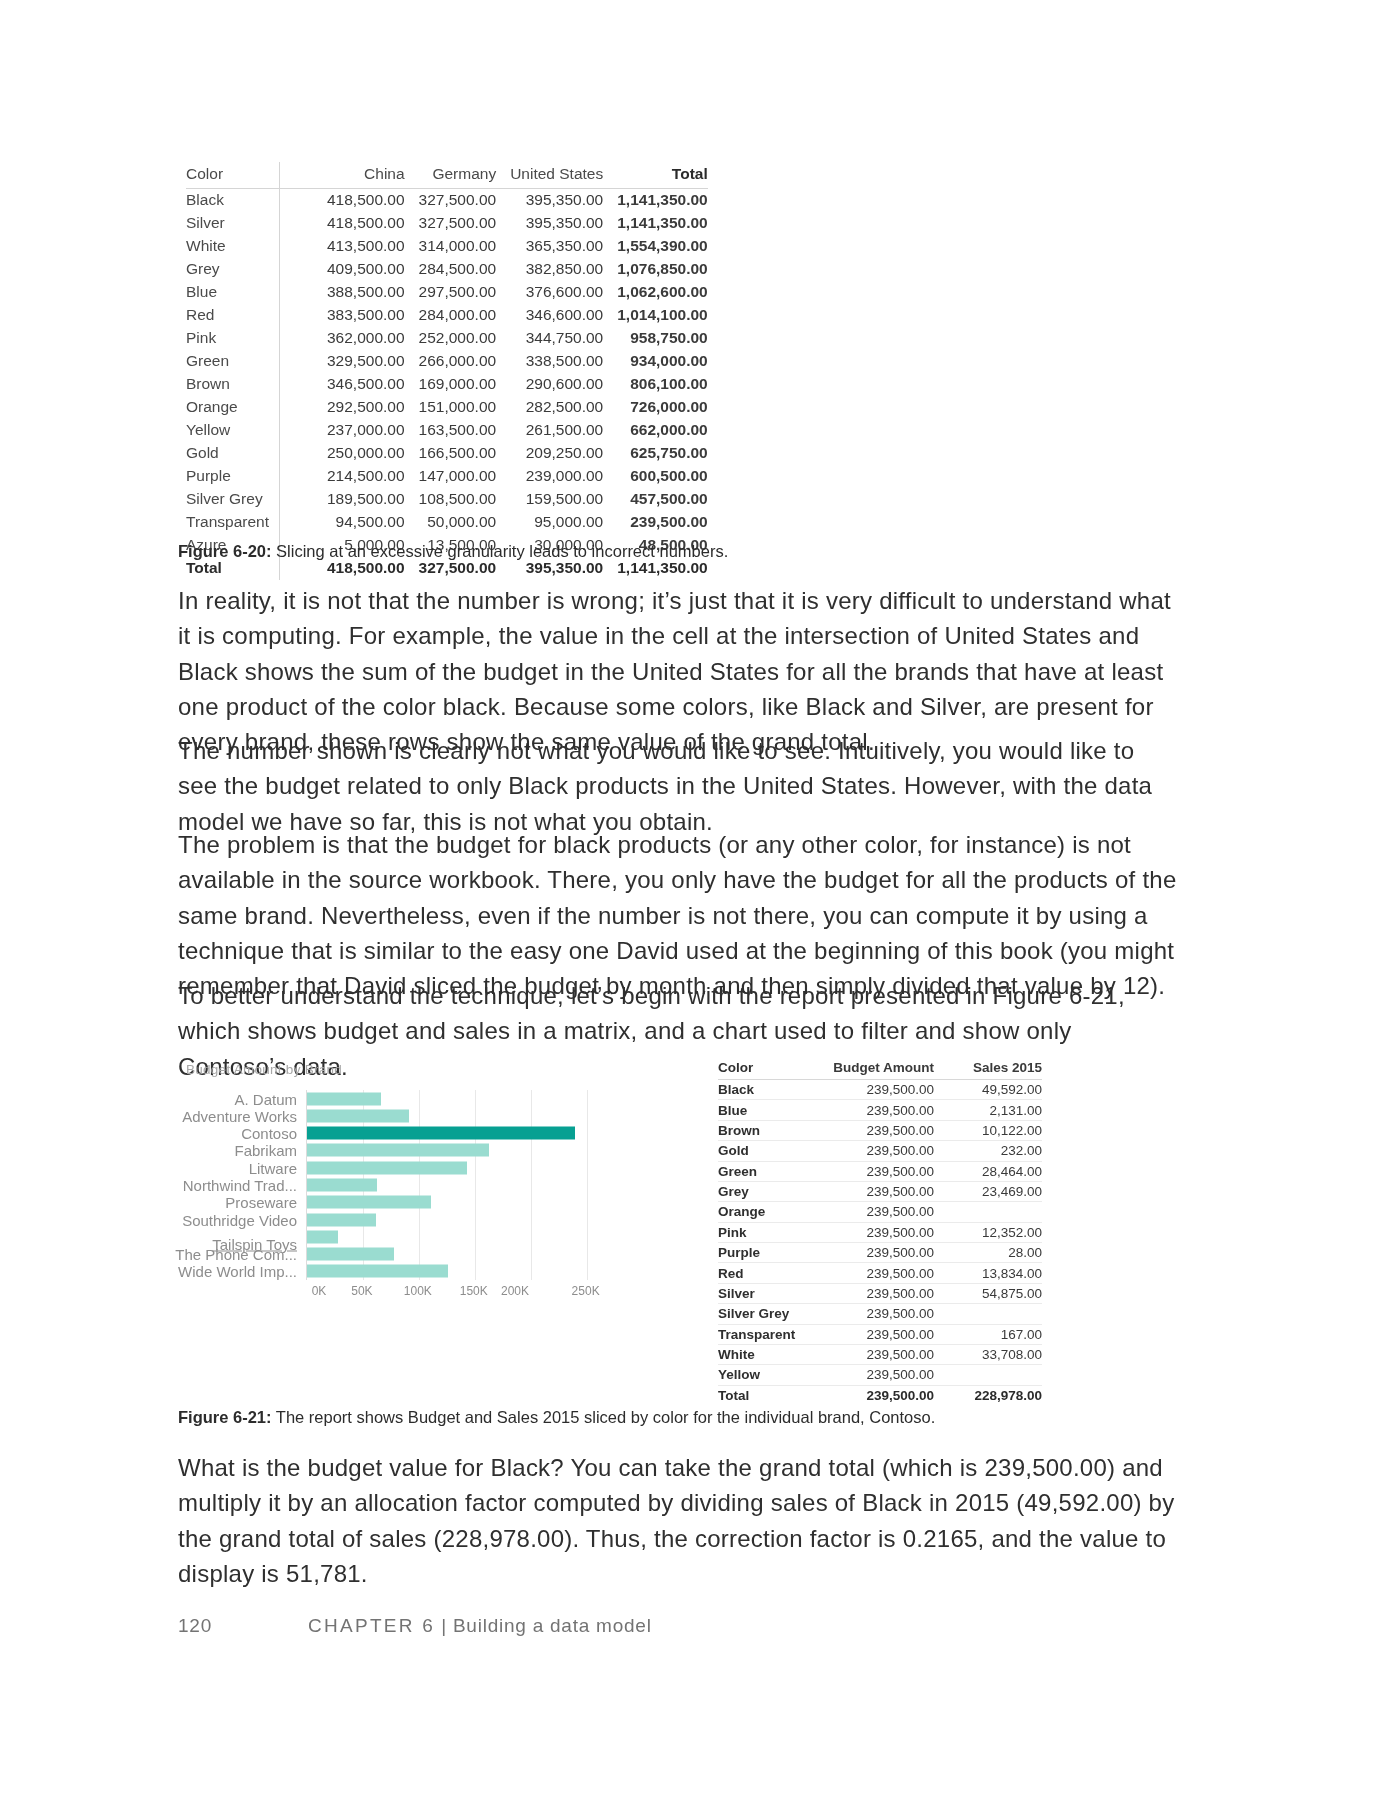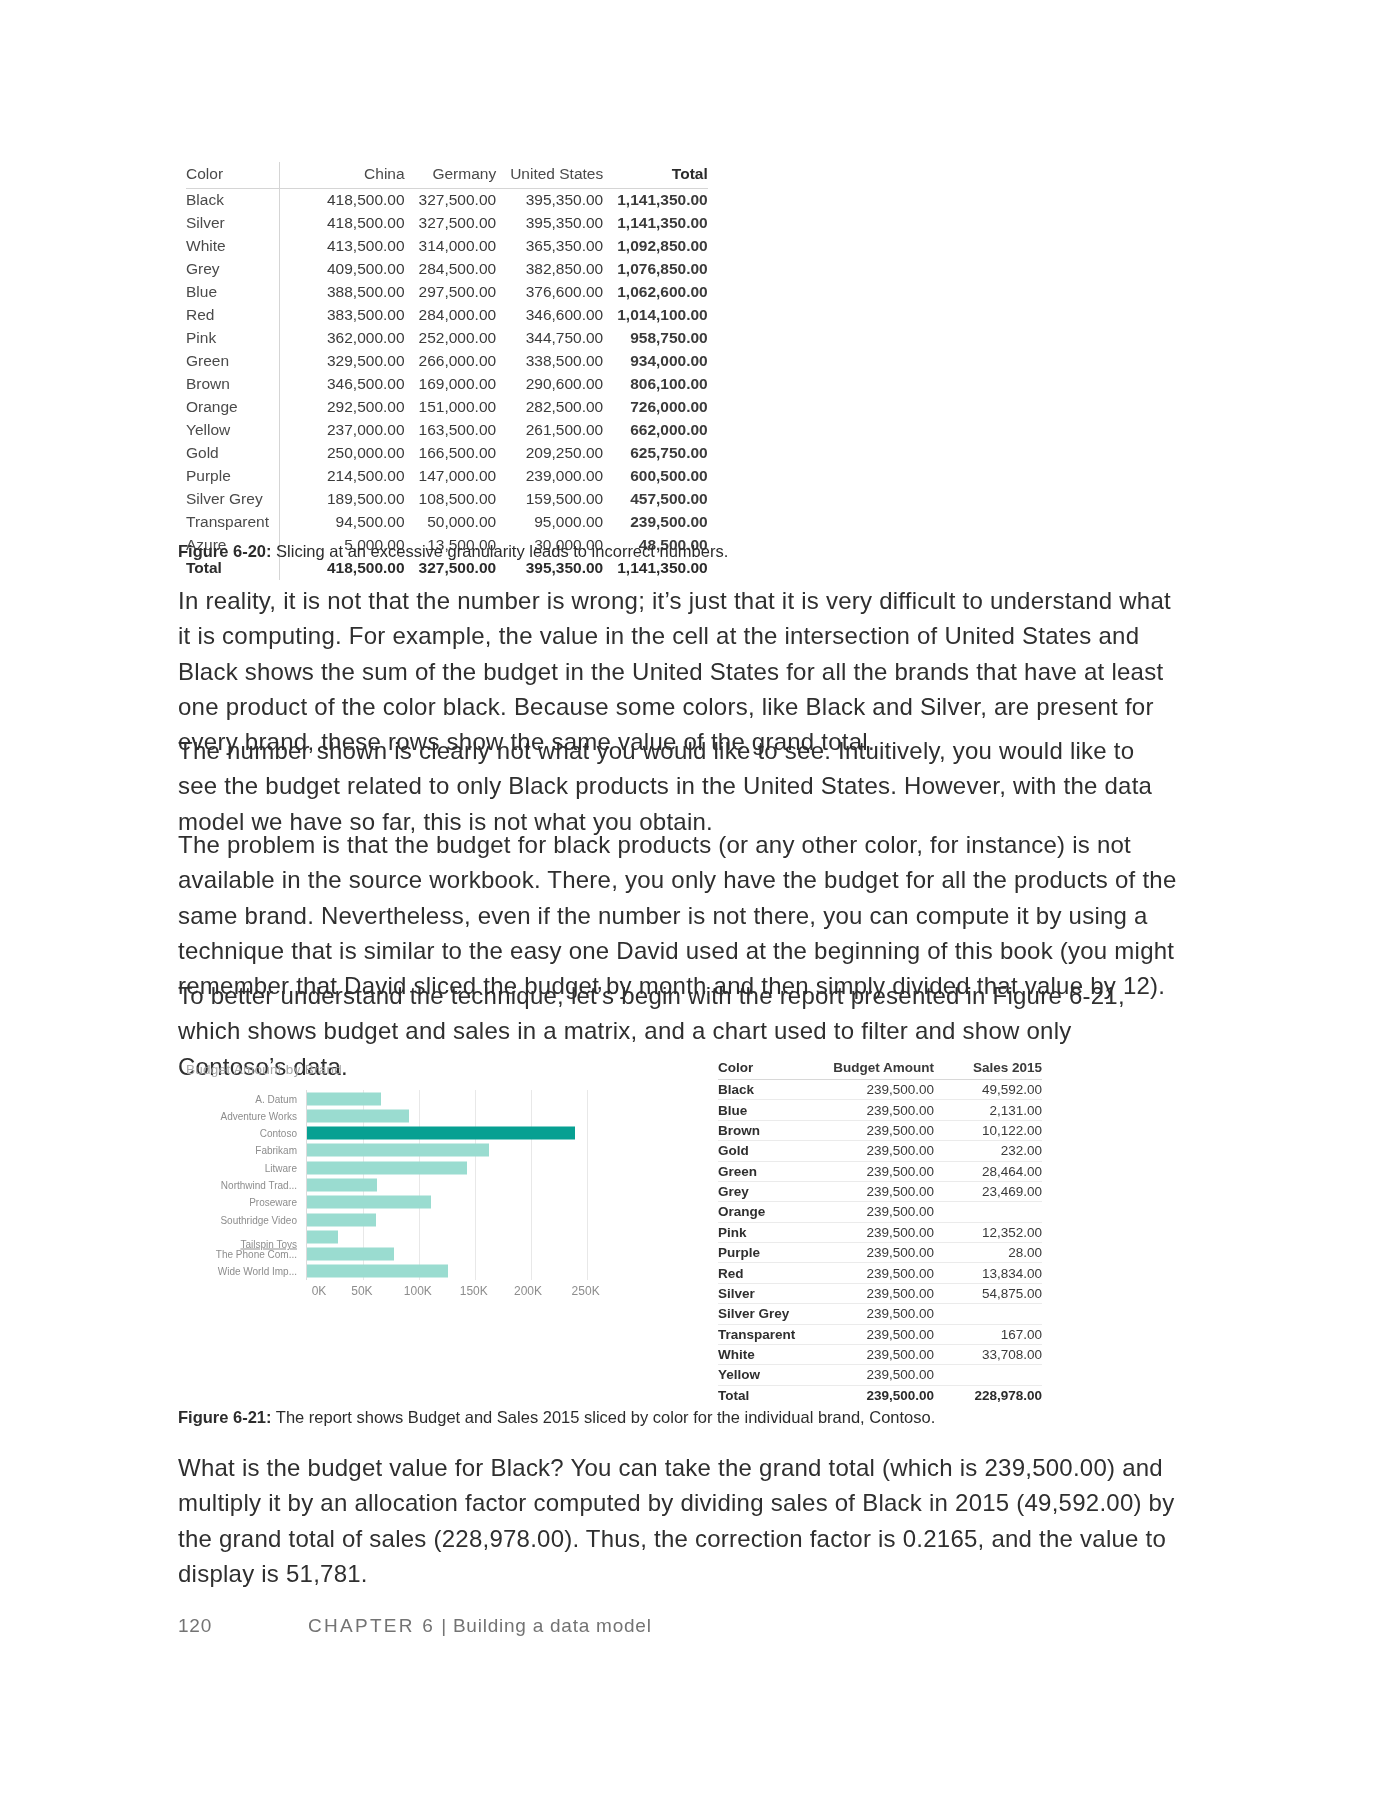--- a/index.html
+++ b/index.html
@@ -36,21 +36,21 @@
     font-size:24px; line-height:1.47; color:#2f2f2f;
     letter-spacing:0.01em;
   }
 
   
   .chartbox { position:absolute; left:178px; top:1062px; width:432px; height:242px; }
   .chart-title { font-size:13.5px; color:#a7a7a7; padding-left:8px; letter-spacing:.02em; }
   .plot { position:absolute; left:0; top:28px; width:430px; height:190px; }
   .cat-col { position:absolute; left:0; top:0; width:125px; height:190px; }
   .cat-lbl {
-    position:absolute; right:6px; font-size:10px; color:#8d8d8d;
+    position:absolute; right:6px; font-size:15px; color:#8d8d8d;
     text-align:right; white-space:nowrap; transform:translateY(-50%);
   }
   .bars { position:absolute; left:128px; top:0; right:0; height:190px; border-left:1px solid #dcdcdc; }
   .gridline { position:absolute; top:0; bottom:0; width:1px; background:#e8e8e8; }
   .bar { position:absolute; height:13px; background:#9adcd0; transform:translateY(-50%); }
   .bar.hl { background:#07a092; }
   .xaxis { position:absolute; left:128px; top:222px; right:0; height:18px; }
   .xtick { position:absolute; font-size:12px; color:#8d8d8d; transform:translateX(-50%); white-space:nowrap; }
 
   
@@ -99,21 +99,21 @@
             <td class="c-num col-sep">418,500.00</td>
             <td class="c-num">327,500.00</td>
             <td class="c-num">395,350.00</td>
             <td class="c-num tot-col">1,141,350.00</td>
           </tr>
           <tr>
             <td class="c-label">White</td>
             <td class="c-num col-sep">413,500.00</td>
             <td class="c-num">314,000.00</td>
             <td class="c-num">365,350.00</td>
-            <td class="c-num tot-col">1,092,850.00</td>
+            <td class="c-num tot-col">1,554,390.00</td>
           </tr>
           <tr>
             <td class="c-label">Grey</td>
             <td class="c-num col-sep">409,500.00</td>
             <td class="c-num">284,500.00</td>
             <td class="c-num">382,850.00</td>
             <td class="c-num tot-col">1,076,850.00</td>
           </tr>
           <tr>
             <td class="c-label">Blue</td>
@@ -252,21 +252,21 @@
           <div class="bar" style="top: 146.818px; left: 0px; width: 31.3185px;"></div>
           <div class="bar" style="top: 164.091px; left: 0px; width: 87.2444px;"></div>
           <div class="bar" style="top: 181.364px; left: 0px; width: 140.933px;"></div>
         </div>
     </div>
     <div class="xaxis" id="xaxis">
         <div class="xtick" style="left: 13px;">0K</div>
         <div class="xtick" style="left: 55.9259px;">50K</div>
         <div class="xtick" style="left: 111.852px;">100K</div>
         <div class="xtick" style="left: 167.778px;">150K</div>
-        <div class="xtick" style="left: 222px;">200K</div>
+        <div class="xtick" style="left: 209px;">200K</div>
         <div class="xtick" style="left: 279.63px;">250K</div>
       </div>
   </div>
 
   <div class="matrix2">
     <table class="mx2">
       <thead>
         <tr>
           <th class="k">Color</th>
           <th class="v1">Budget Amount</th>

